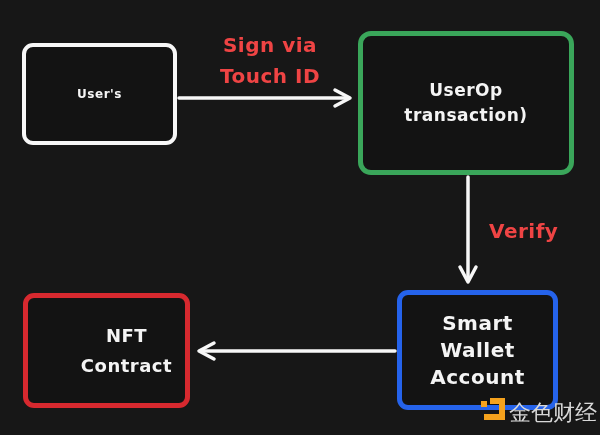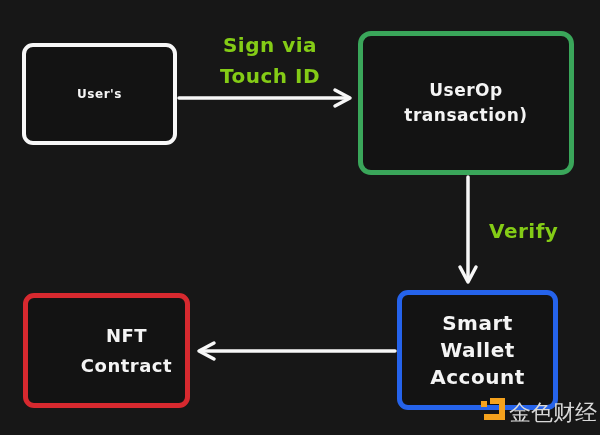--- a/index.html
+++ b/index.html
@@ -57,21 +57,21 @@
 
   #node-nft-contract {
     left: 23px; top: 293px; width: 167px; height: 115px;
     border: 5px solid #d7292f; border-radius: 11px;
     font-size: 18px;
   }
   #node-nft-contract .line { line-height: 30px; margin-left: 40px; }
 
   .edge-label {
     position: absolute;
-    color: #84cc16;
+    color: #ef4444;
     font-weight: bold;
     font-size: 20px;
     letter-spacing: 0.5px;
     text-align: center;
     white-space: nowrap;
   }
   #edge-label-sign { left: 198px; top: 30px; width: 144px; line-height: 31px; }
   #edge-label-verify { left: 489px; top: 219px; }
   #edge-label-mint { left: 260px; top: 314px; }
 

